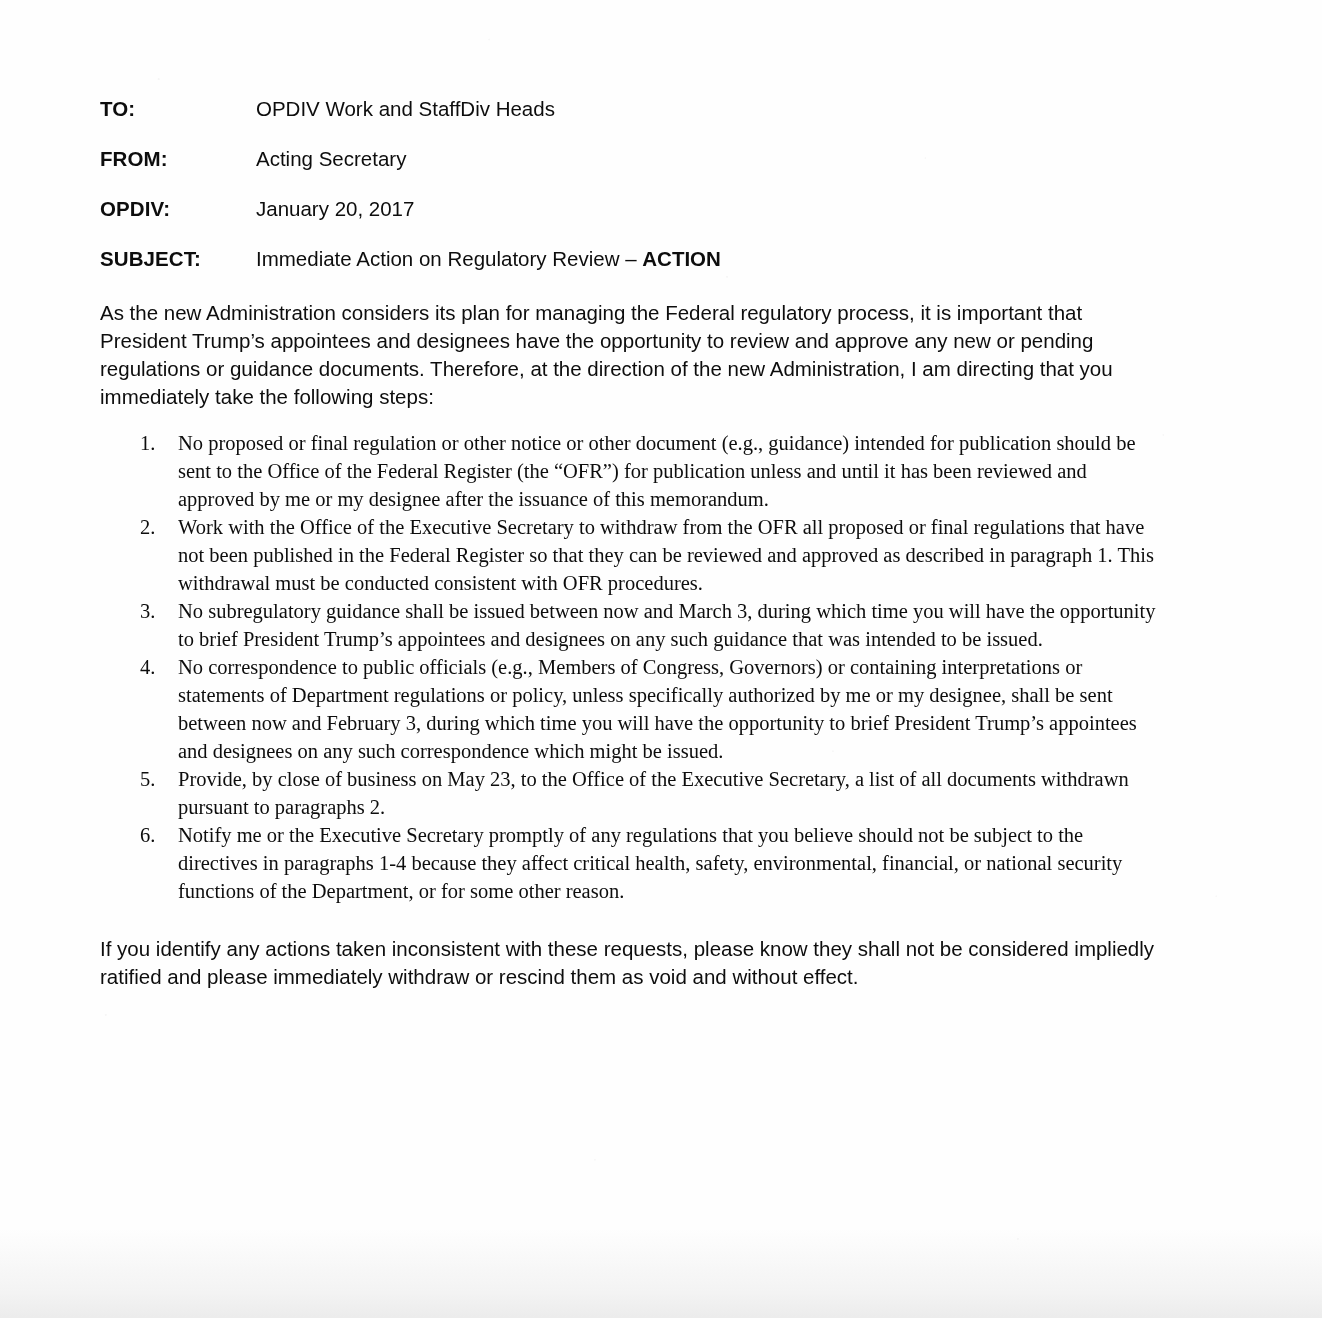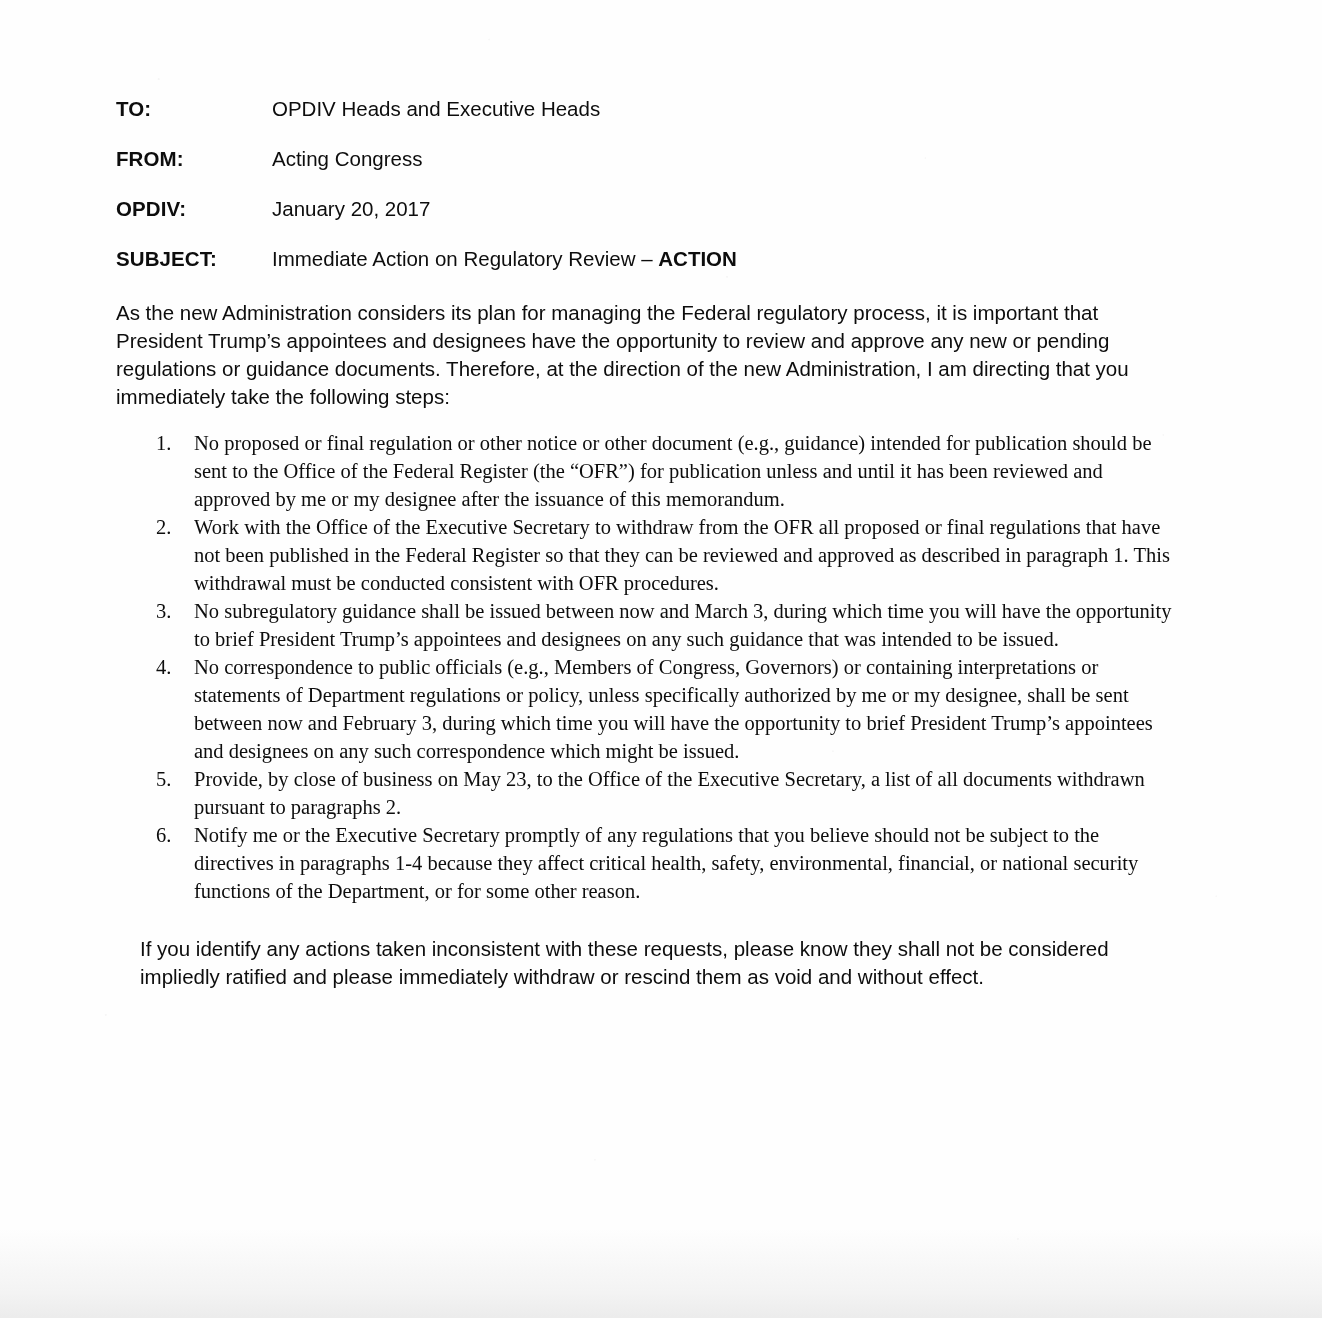--- a/index.html
+++ b/index.html
@@ -47,21 +47,21 @@
   #page-bottom-shade {
     position: absolute;
     left: 0; right: 0; bottom: 0;
     height: 90px;
     background: linear-gradient(to bottom, rgba(150,150,150,0) 0%, rgba(150,150,150,.10) 70%, rgba(140,140,140,.16) 100%);
     pointer-events: none;
   }
 
   #content {
     position: absolute;
-    left: 116px;
+    left: 100px;
     top: 95px;
     width: 1065px;
     font-size: 20.5px;
     line-height: 28px;
   }
 
   
   .hdr-row {
     display: flex;
     align-items: baseline;
@@ -101,40 +101,40 @@
   }
   ol.steps > li::before {
     content: counter(step) ".";
     position: absolute;
     left: 40px;
     top: 0;
     width: 30px;
     text-align: left;
   }
 
-  #closing-1 { margin-top: 30px; margin-left: 24px; }
+  #closing-1 { margin-top: 30px; }
   #closing-2 { margin-top: 28px; }
 </style>
 </head>
 <body>
 
 <div id="page">
 
   <div id="content">
 
     <div>
 
       <div class="hdr-row">
         <span class="hdr-label">TO:</span>
-        <span class="hdr-value">OPDIV Heads and Executive Heads</span>
+        <span class="hdr-value">OPDIV Work and StaffDiv Heads</span>
       </div>
 
       <div class="hdr-row">
         <span class="hdr-label">FROM:</span>
-        <span class="hdr-value">Acting Congress</span>
+        <span class="hdr-value">Acting Secretary</span>
       </div>
 
       <div class="hdr-row">
         <span class="hdr-label">OPDIV:</span>
         <span class="hdr-value">January 20, 2017</span>
       </div>
 
       <div class="hdr-row">
         <span class="hdr-label">SUBJECT:</span>
         <span class="hdr-value"><span>Immediate Action on Regulatory Review – </span><b>ACTION</b></span>

